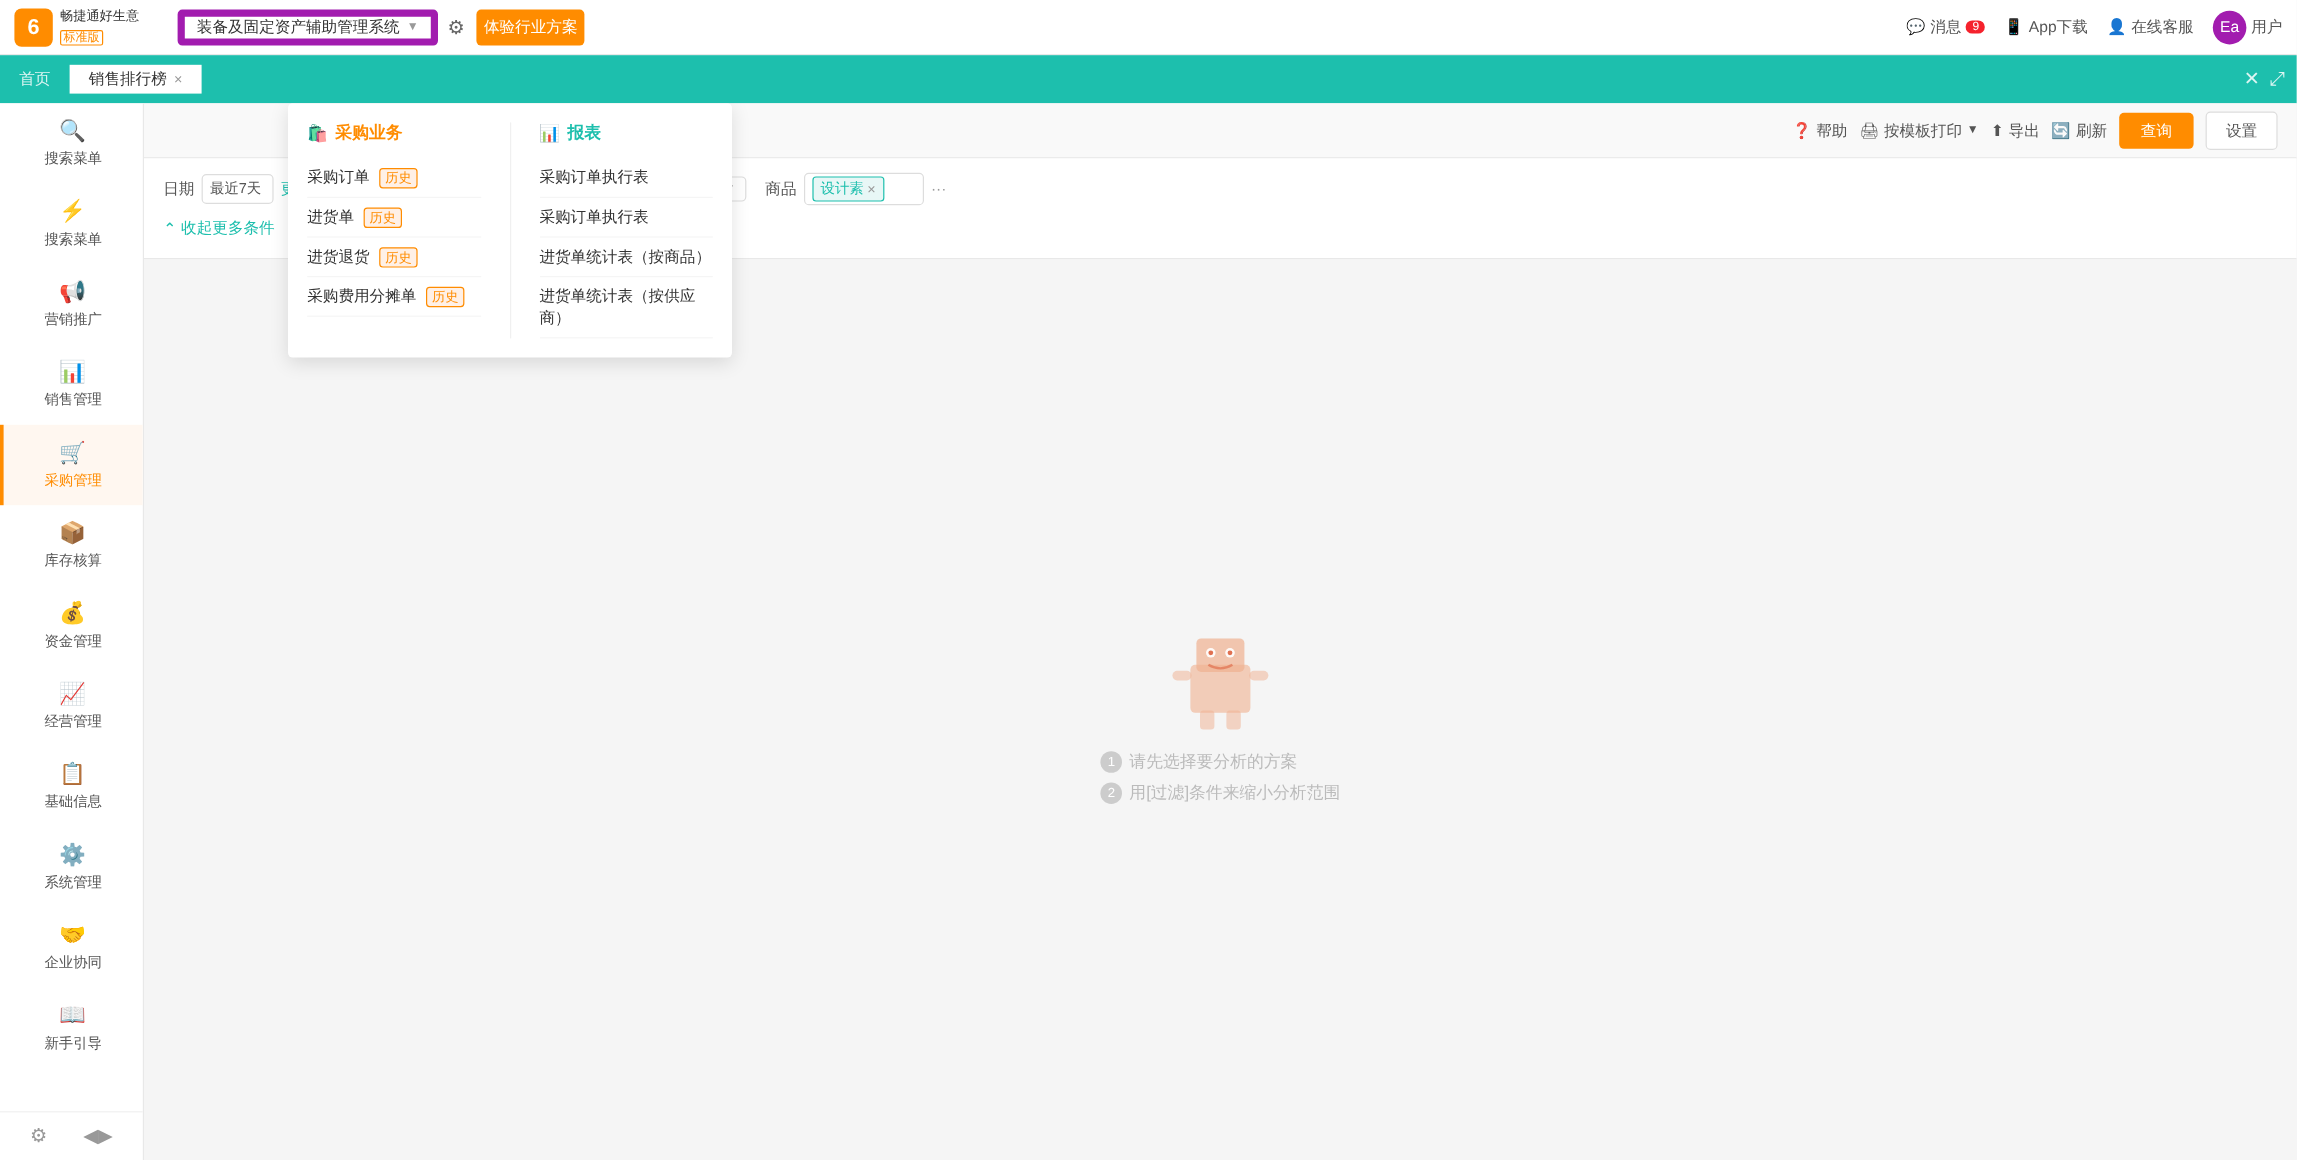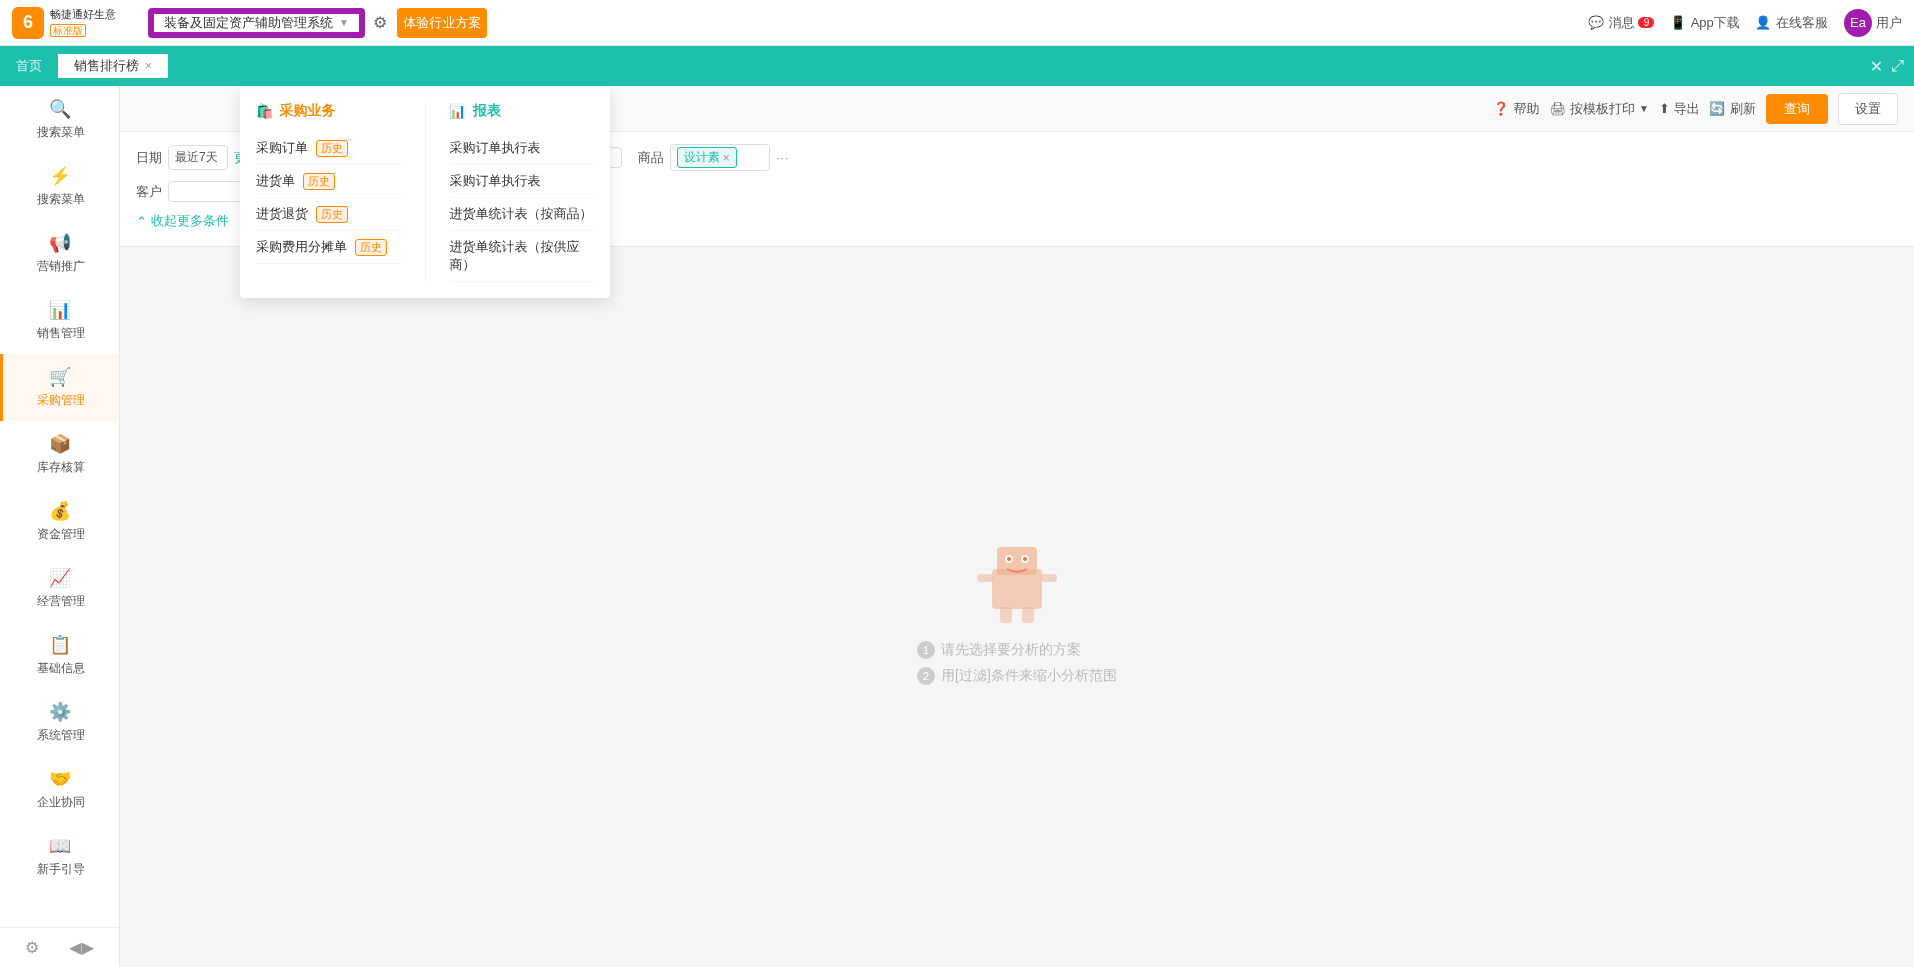--- a/index.html
+++ b/index.html
@@ -344,31 +344,20 @@
             <span class="tag">
               <span>设计素</span>
               <span class="tag-close">×</span>
             </span>
           </div>
           <span class="dotdotdot">···</span>
         </div>
       </div>
 
 
-      <div class="filter-row">
-
-        <div class="filter-item">
-          <span class="filter-label">客户</span>
-          <div class="filter-select" style="min-width:160px;">
-            <span></span>
-            <span style="font-size:10px; color:#999;">▼</span>
-          </div>
-          <span class="dotdotdot">···</span>
-        </div>
-      </div>
 
       <div style="text-align:center;">
         <span class="collapse-btn">
           <span>⌃</span>
           <span>收起更多条件</span>
         </span>
       </div>
     </div>
 
     <div class="empty-state">

